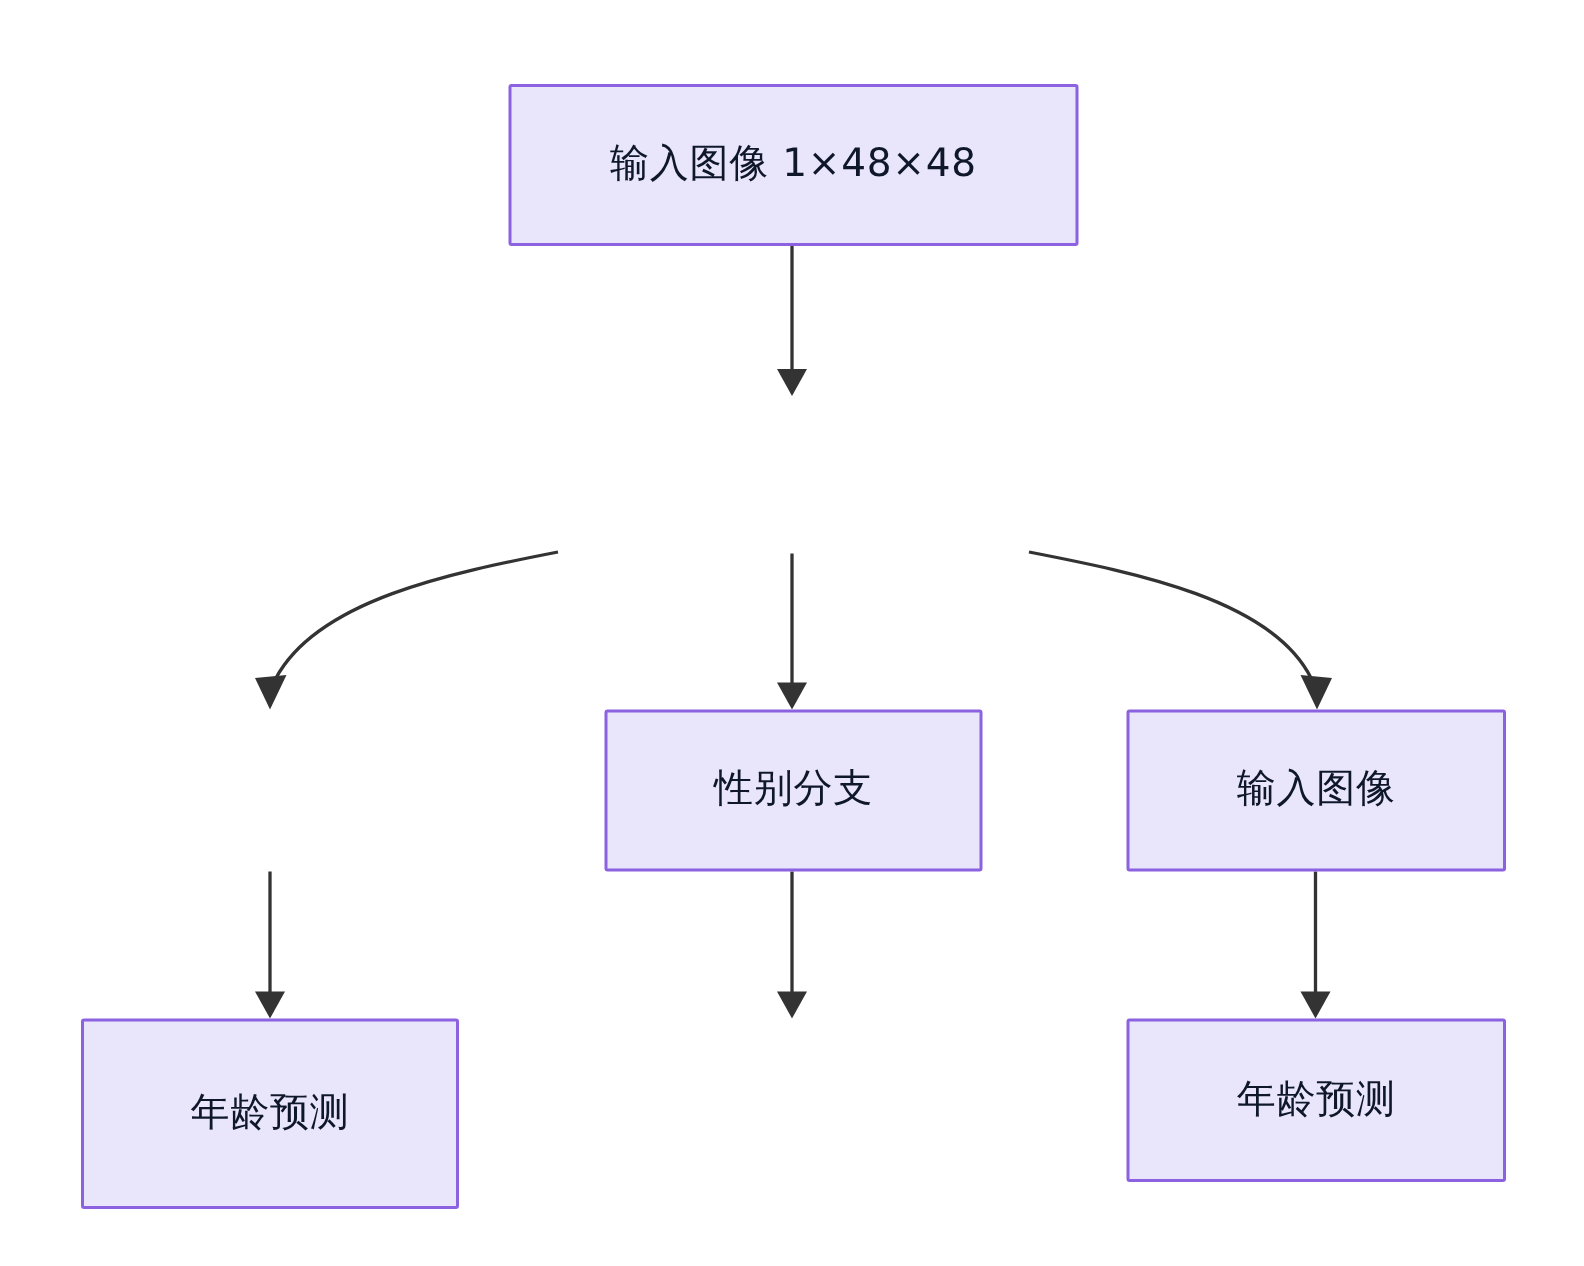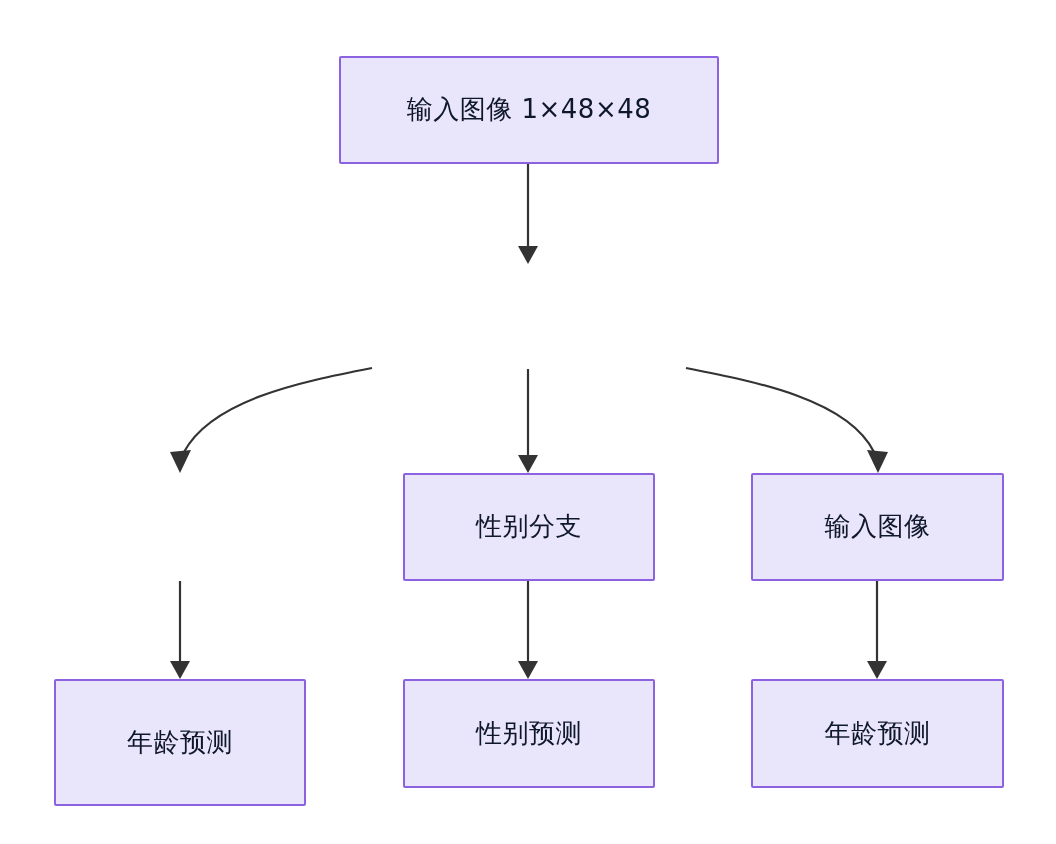--- a/index.html
+++ b/index.html
@@ -120,21 +120,18 @@
   </div>
 
   <div class="node" id="node-race-branch">
     <span class="node-label">输入图像</span>
   </div>
 
   <div class="node" id="node-age-pred">
     <span class="node-label">年龄预测</span>
   </div>
 
-  <div class="node" id="node-gender-pred">
-    <span class="node-label">性别预测</span>
-  </div>
 
   <div class="node" id="node-race-pred">
     <span class="node-label">年龄预测</span>
   </div>
 
 </div>
 
 </body></html>

